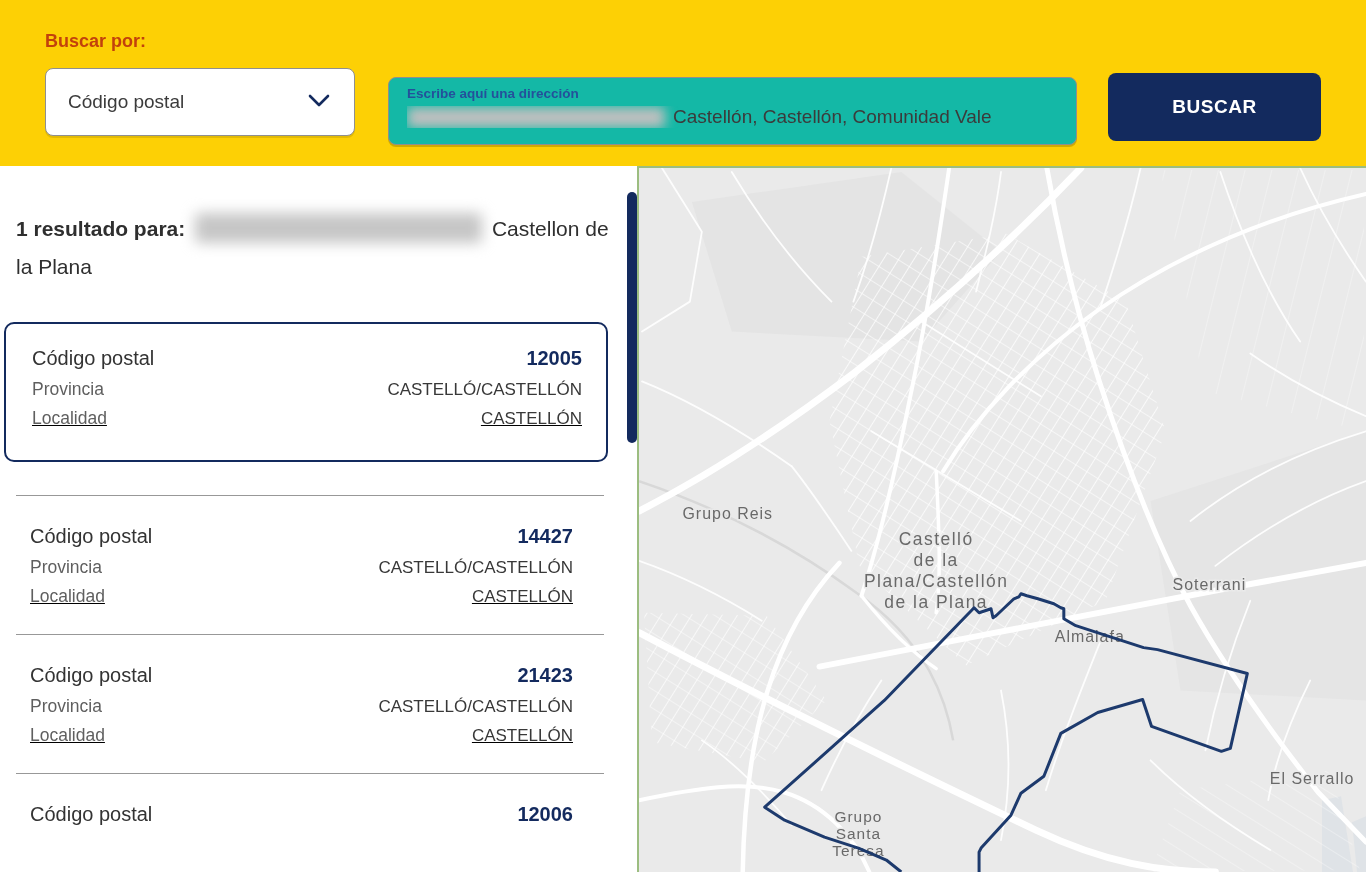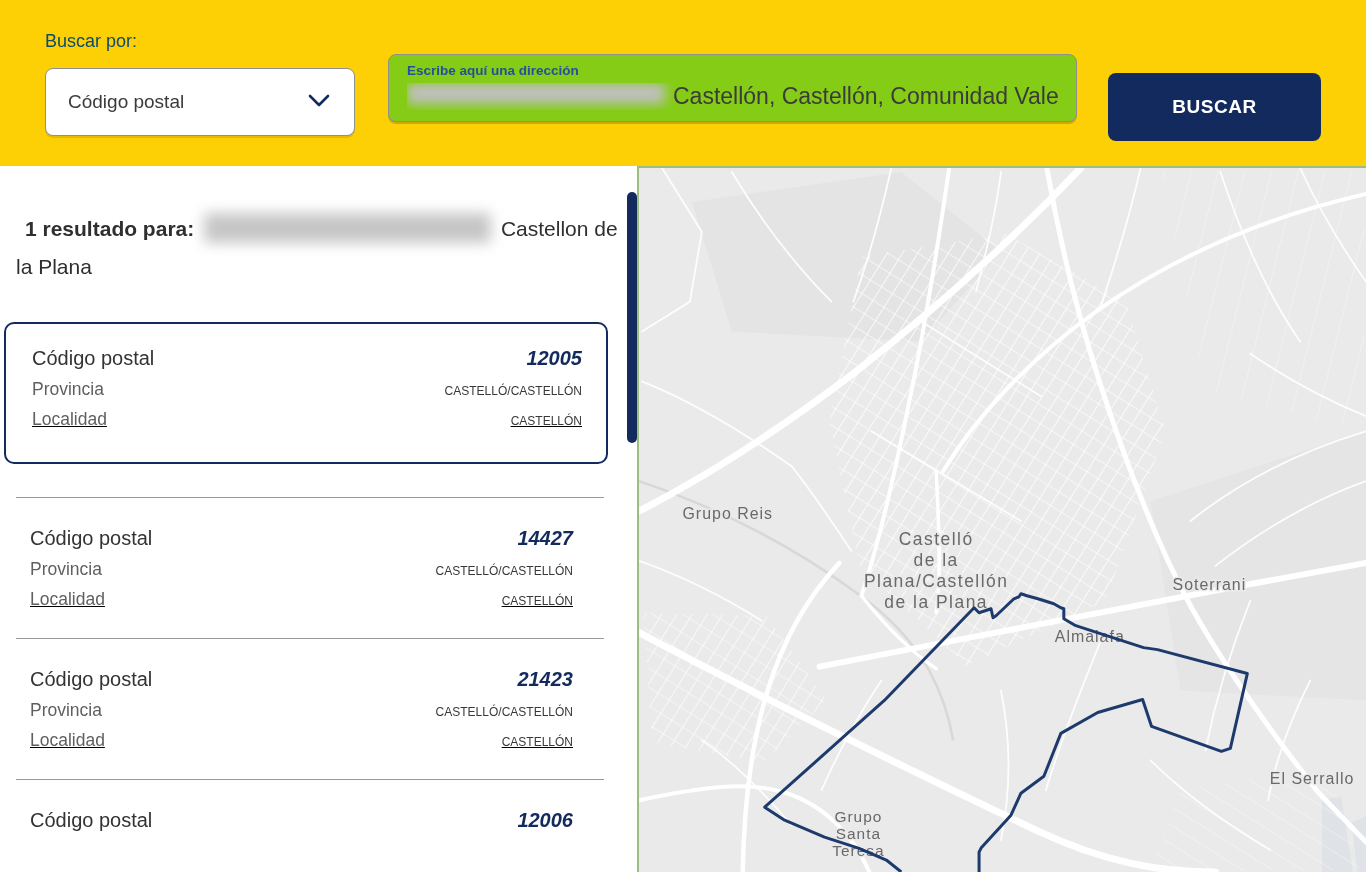--- a/index.html
+++ b/index.html
@@ -2,65 +2,65 @@
 <html><head>
 <meta charset="utf-8">
 <style>
   * { margin:0; padding:0; box-sizing:border-box; }
   html,body { width:1366px; height:872px; overflow:hidden; background:#fff;
               font-family:"Liberation Sans", sans-serif; }
 
   
   .topbar { position:relative; width:1366px; height:166px; background:#fdd005; }
   .search-by-label { position:absolute; left:45px; top:31px; font-size:18px;
-                     font-weight:400; color:#0c4a6e; }
+                     font-weight:700; color:#c2410c; }
   .dropdown { position:absolute; left:45px; top:68px; width:310px; height:68px;
               background:#fff; border:1px solid #8f8f8f; border-radius:8px;
               display:flex; align-items:center; justify-content:space-between;
               padding:0 24px 0 22px; cursor:pointer;
               box-shadow:0 2px 0 rgba(0,0,0,0.10); }
   .dropdown-text { font-size:19px; color:#3b3b3b; }
-  .address-field { position:absolute; left:388px; top:54px; width:689px; height:68px;
-                   background:#84cc16; border:1px solid #8f8f8f; border-radius:8px;
+  .address-field { position:absolute; left:388px; top:77px; width:689px; height:68px;
+                   background:#14b8a6; border:1px solid #8f8f8f; border-radius:8px;
                    padding:8px 14px 0 18px; overflow:hidden;
                    box-shadow:0 2px 0 rgba(0,0,0,0.18); }
   .address-label { font-size:13.5px; font-weight:600; color:#24509b; display:block; }
   .address-valrow { margin-top:5px; white-space:nowrap; overflow:hidden;
-                    font-size:23px; color:#3b3b3b; display:flex; align-items:flex-start; }
+                    font-size:19px; color:#3b3b3b; display:flex; align-items:center; }
   .redacted { display:inline-block; background:#bfbfbf; border-radius:3px;
               filter:blur(6px); }
   .addr-redacted { width:258px; height:21px; margin-right:8px; flex:0 0 auto; }
   .buscar-btn { position:absolute; left:1108px; top:73px; width:213px; height:68px;
                 background:#132a5e; color:#fff; font-family:"Liberation Sans",sans-serif;
                 font-size:19px; font-weight:bold; letter-spacing:0.5px;
                 border:none; border-radius:8px; cursor:pointer; }
 
   
   .content { display:flex; width:1366px; height:706px; }
 
   
   .results-panel { position:relative; width:637px; height:706px; background:#fff;
                    overflow:hidden; }
   .results-header { margin:44px 14px 0 16px; font-size:21px; line-height:38px;
                     color:#2f2f2f; }
-  .results-header b { font-weight:bold;margin-left:9px; }
+  .results-header b { font-weight:bold; }
   .header-redacted { width:287px; height:30px; background:#c6c6c6;
                      vertical-align:middle; margin:0 4px 4px 4px; border-radius:4px;
                      filter:blur(7px); }
   .selected-card { margin:36px 29px 0 4px; border:2px solid #132a5e;
                    border-radius:10px; padding:22px 24px 30px 26px; cursor:pointer;
                    background:#fff; }
   .row { display:flex; justify-content:space-between; align-items:baseline; }
   .row-main { line-height:24px; }
   .row-main .lab { font-size:20px; color:#333; }
-  .row-main .val { font-size:20px; font-weight:bold; color:#132a5e;font-style:italic; }
+  .row-main .val { font-size:20px; font-weight:bold; color:#132a5e; }
   .row-sub { line-height:22px; margin-top:8px; }
   .row-sub + .row-sub { margin-top:6px;text-decoration:underline; }
   .row-sub .lab { font-size:17.5px; color:#5f5f5f;text-align:center; }
-  .row-sub .val { font-size:12px; color:#383838; }
+  .row-sub .val { font-size:17px; color:#383838; }
   .count-text { margin:42px 0 0 16px; font-size:21px; color:#2f2f2f; line-height:22px; }
   .divider { border-top:1px solid #989898; margin:33px 33px 0 16px; height:0; }
   .divider.mid { margin-top:0; }
   .list-item { padding:28px 64px 26px 30px; cursor:pointer; }
 
   .scroll-thumb { position:absolute; right:0; top:26px; width:10px; height:251px;
                   background:#132a5e; border-radius:6px; cursor:grab; }
 
   
   .map-panel { position:relative; width:729px; height:706px; background:#eaeaea;

